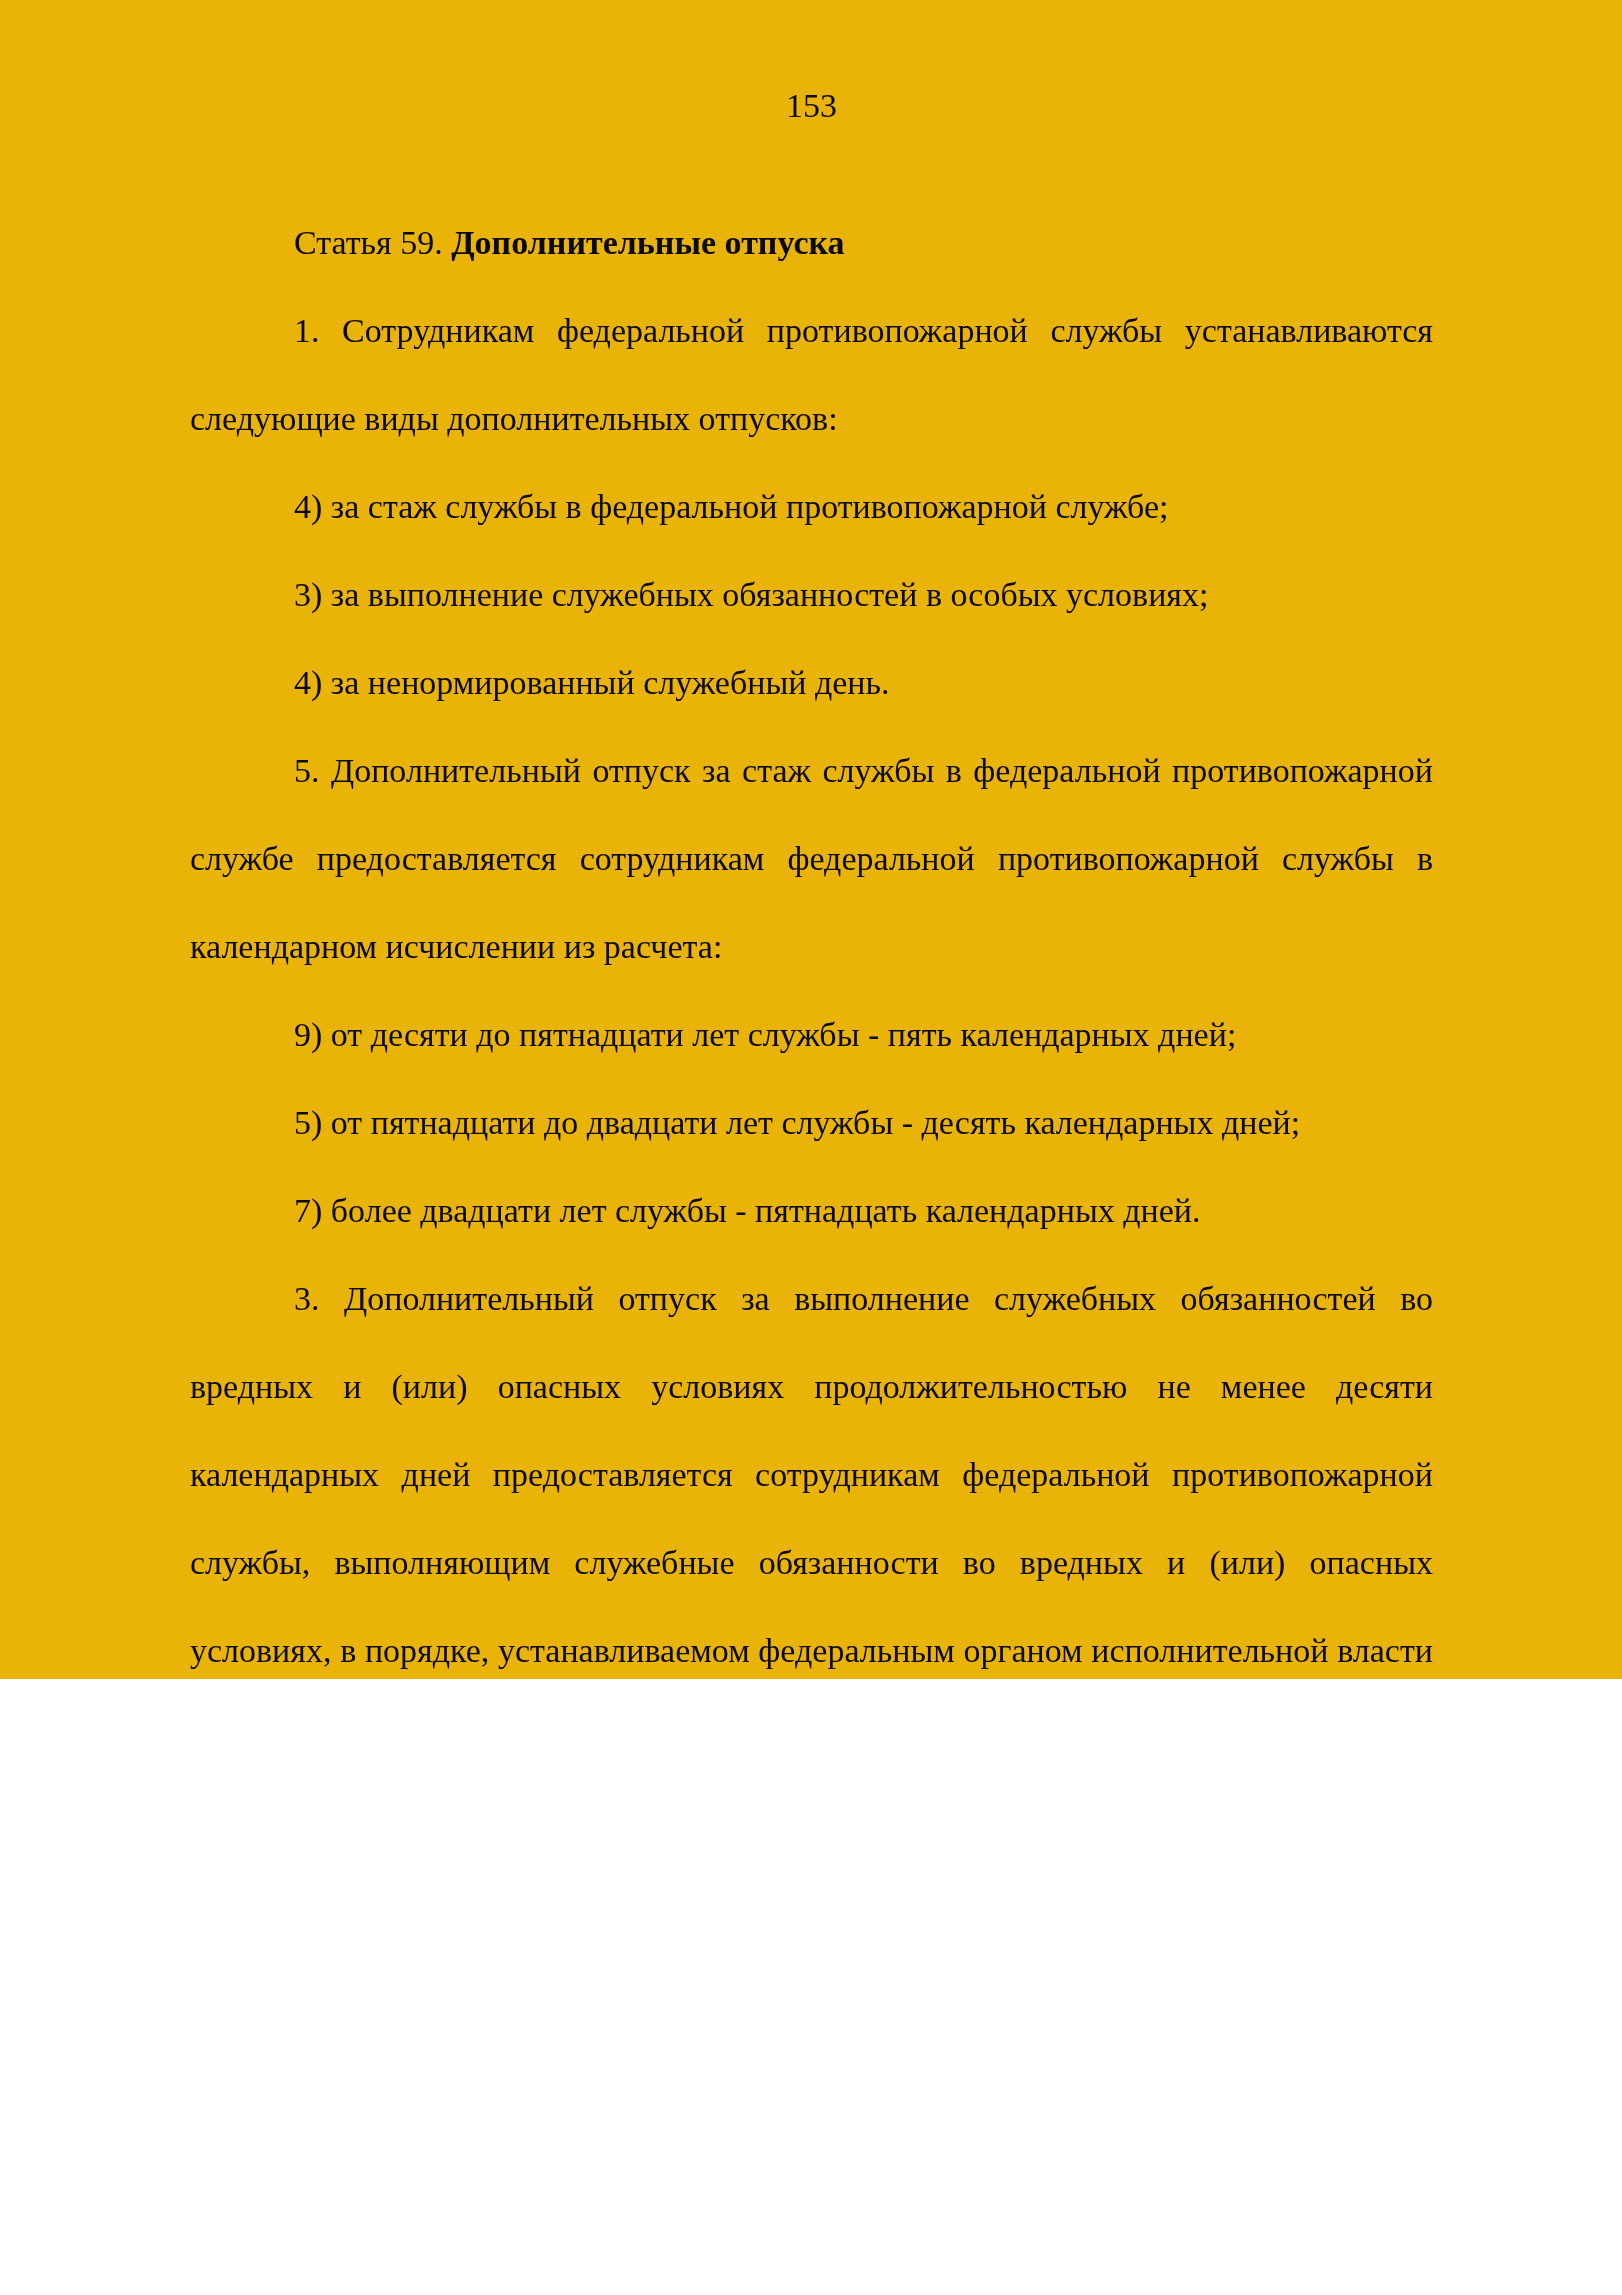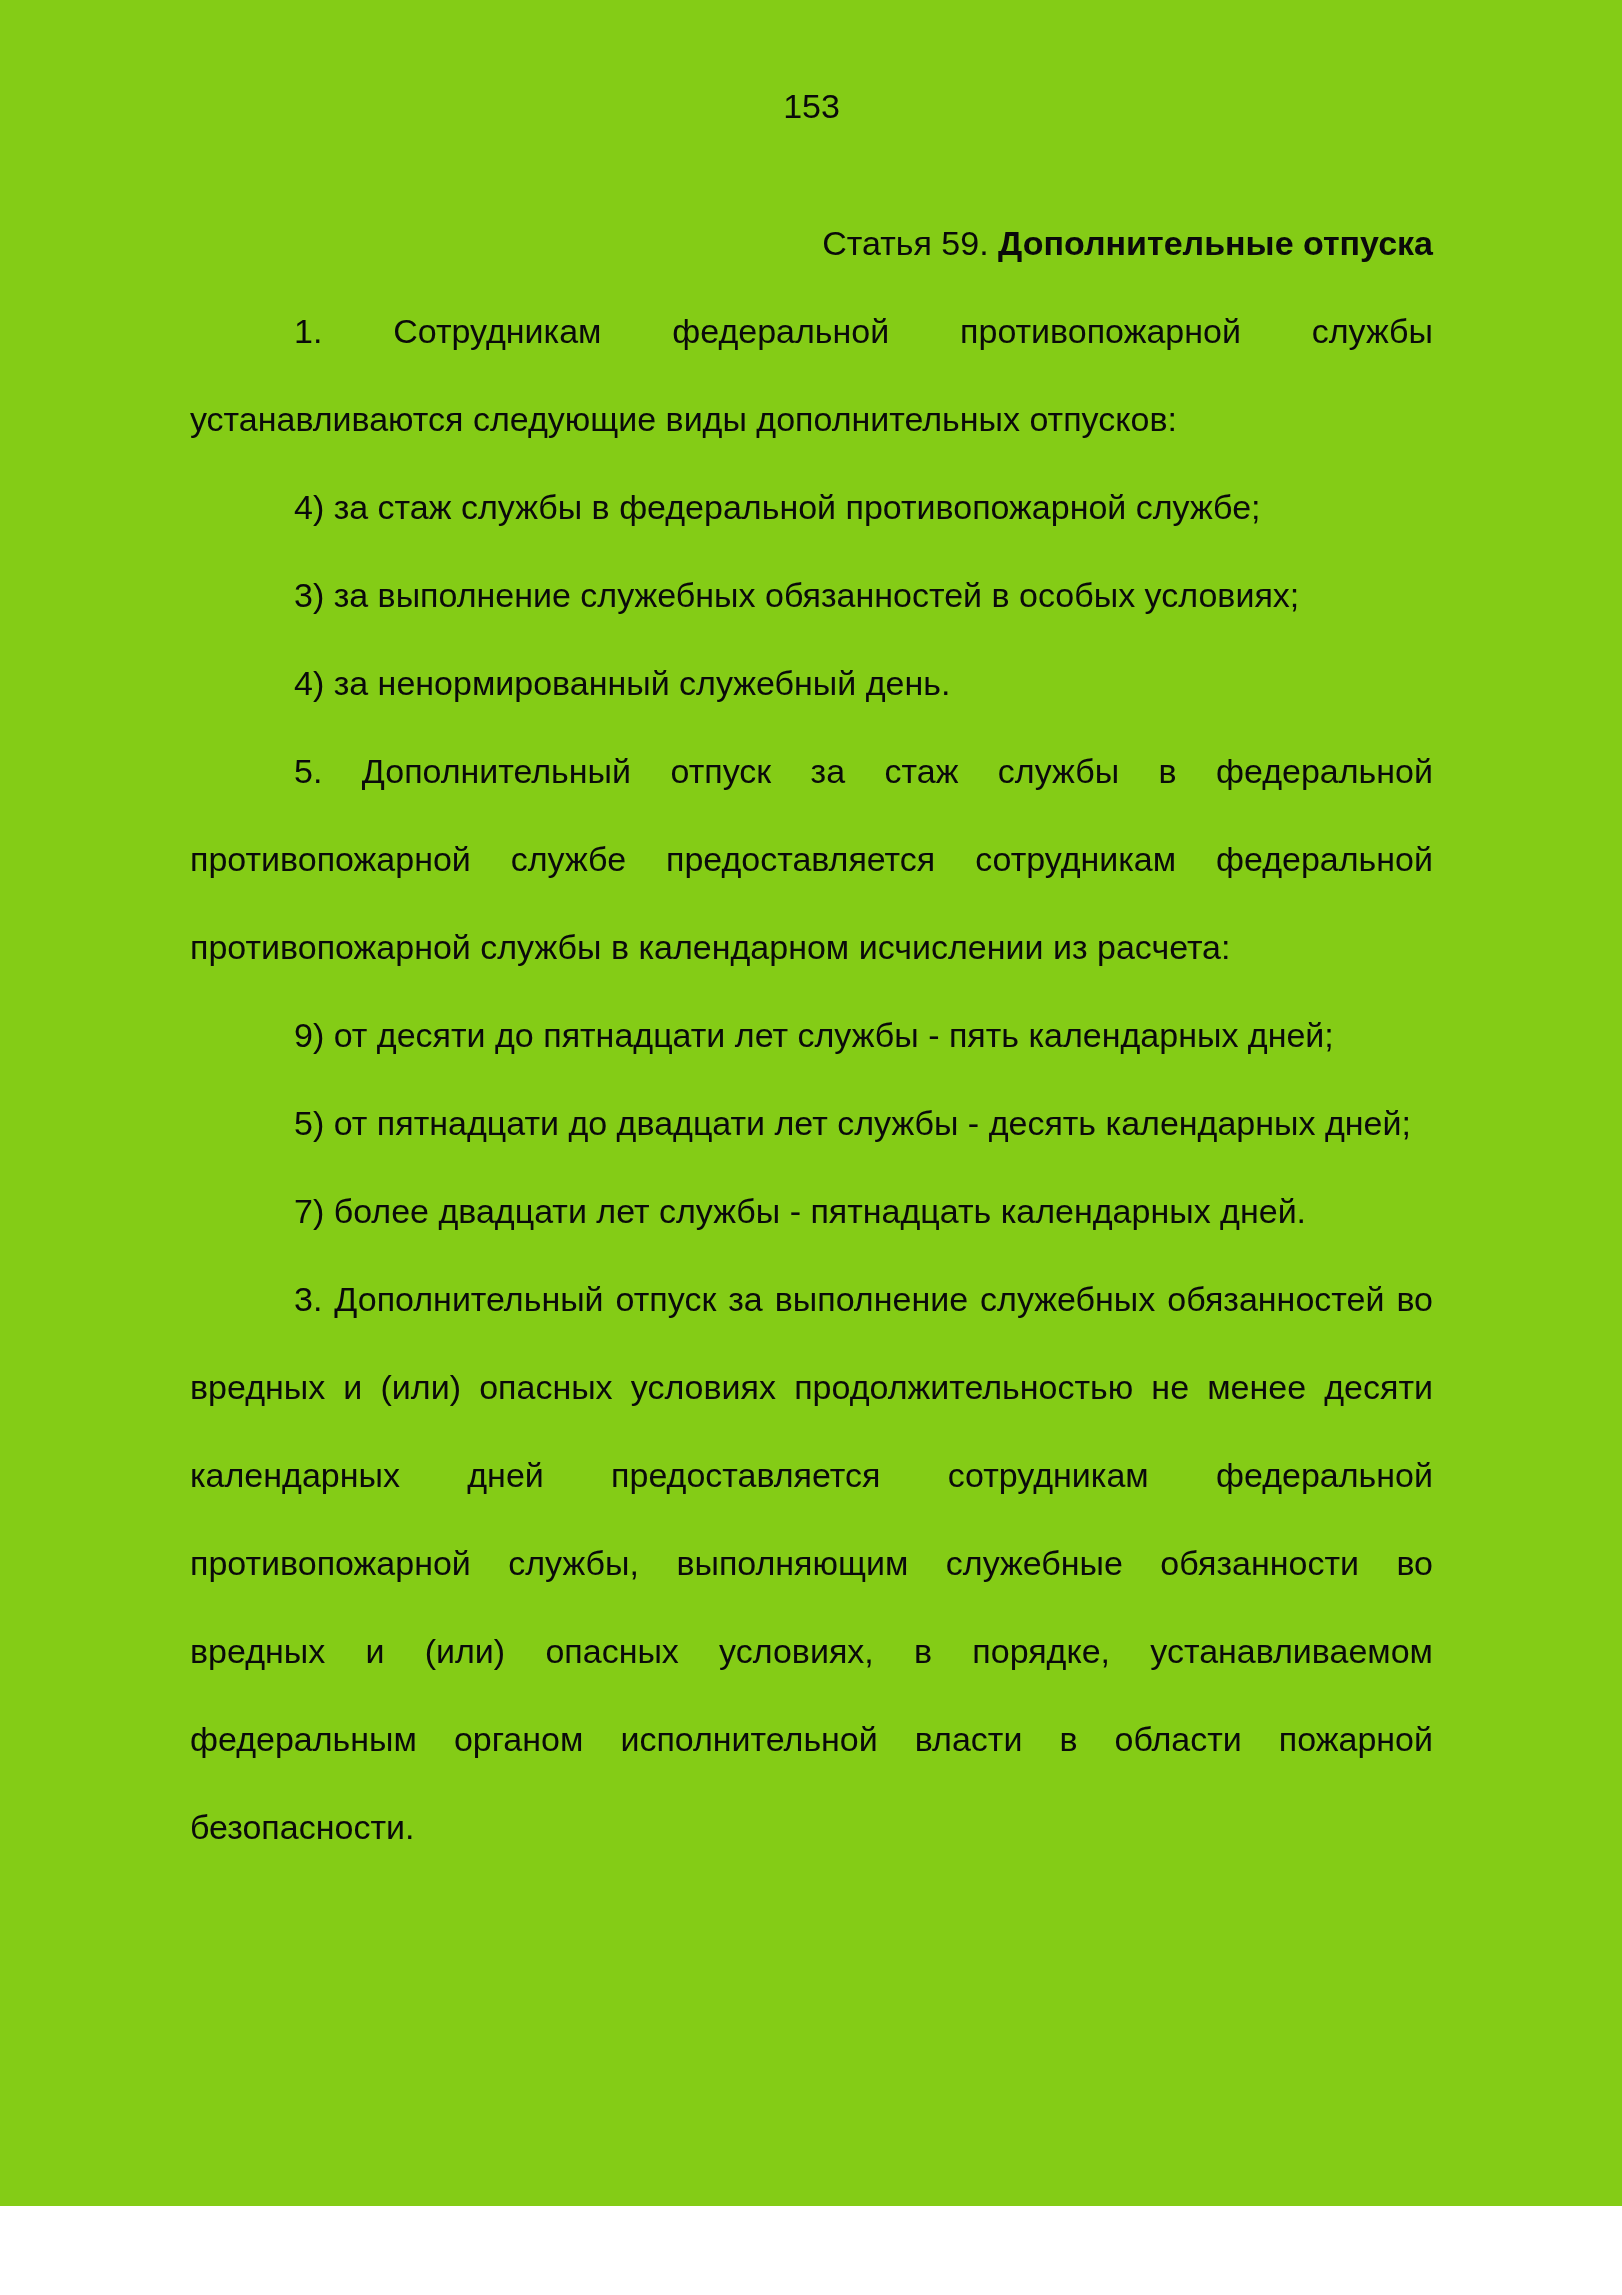--- a/index.html
+++ b/index.html
@@ -4,43 +4,43 @@
 <title>153</title>
 <style>
   html, body {
     margin: 0;
     padding: 0;
     background: #ffffff;
   }
   .page {
     position: relative;
     width: 1623px;
-    height: 2206px;
-    background: #84cc16;
+    height: 1679px;
+    background: #eab308;
     color: #0a0a0a;
-    font-family: Liberation Sans, sans-serif;
+    font-family: Liberation Serif, serif;
     font-size: 34px;
     overflow: hidden;
     box-sizing: border-box;
   }
   .content {
     padding: 0 190px;
   }
   .page-number {
     text-align: center;
     padding-top: 83px;
     font-size: 34px;
     line-height: 46px;
   }
   .heading {
     margin-top: 70px;
     margin-bottom: 0;
     text-indent: 104px;
     line-height: 88px;
-    text-align: right;
+    text-align: left;
   }
   .heading .heading-title {
     font-weight: bold;
   }
   p.body-par {
     margin: 0;
     text-indent: 104px;
     text-align: justify;
     line-height: 88px;
   }

